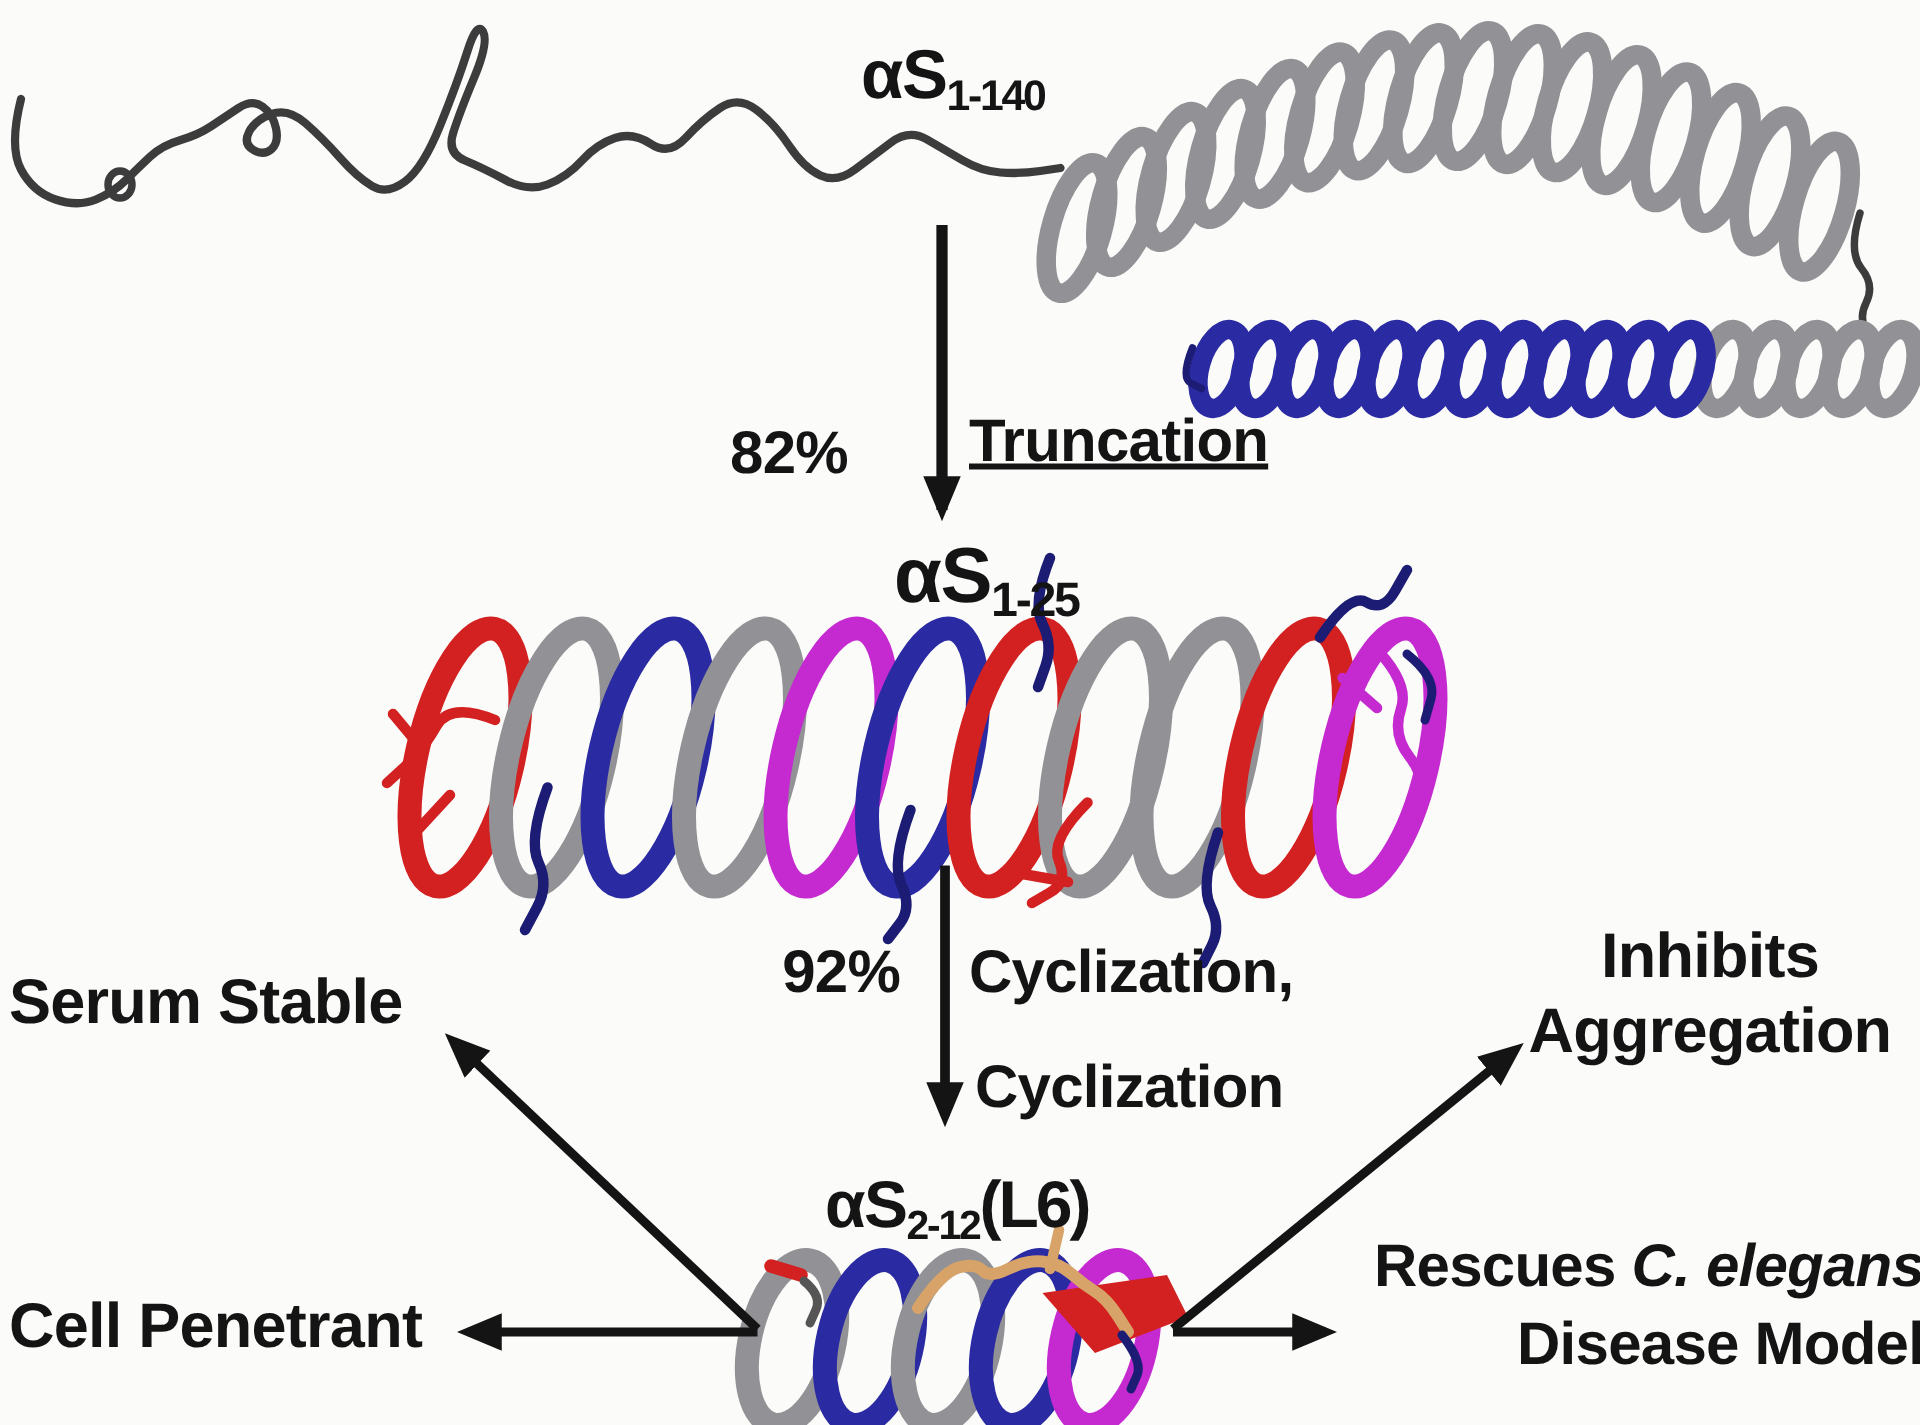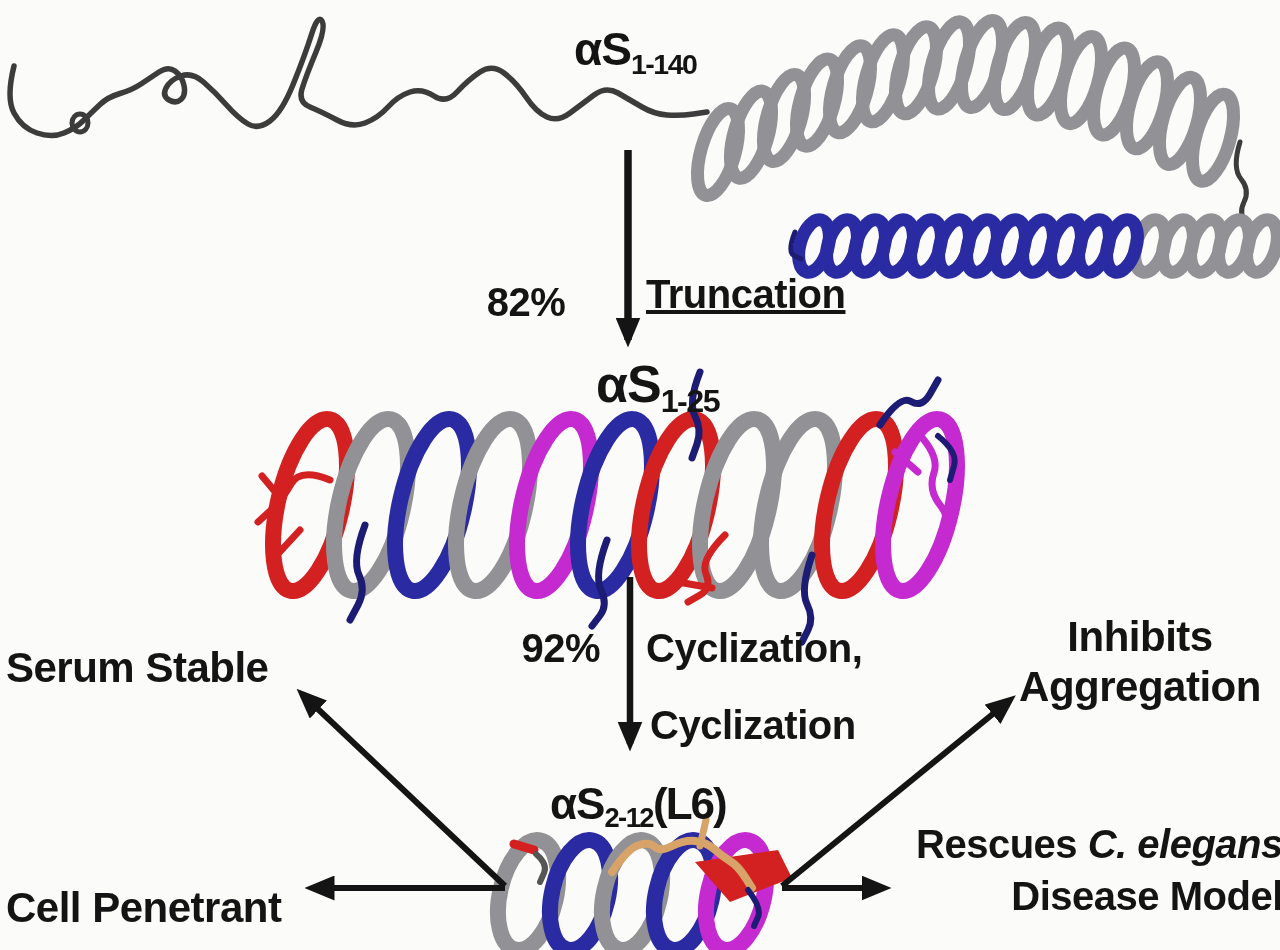--- a/index.html
+++ b/index.html
@@ -131,21 +131,21 @@
 <div class="abs step" style="left:428px; width:172px; text-align:right; top:626px;">92%</div>
 <div class="abs step" style="left:646px; top:626px;">Cyclization,</div>
 <div class="abs step" style="left:650px; top:671px;margin-top:32px;">Cyclization</div>
 
 <div class="abs formula" style="left:550px; top:754px; font-size:44px;margin-top:25px;">
   <span>αS</span><sub>2-12</sub><span class="suffix">(L6)</span>
 </div>
 
 <div class="abs outcome" style="left:6px; top:644px;">Serum Stable</div>
 
-<div class="abs outcome" style="left:6px; top:860px;margin-top:24px;">Cell Penetrant</div>
+<div class="abs outcome" style="left:6px; top:860px;">Cell Penetrant</div>
 
 <div class="abs outcome" style="left:995px; width:290px; text-align:center; top:612px; line-height:50px;">
   <div>Inhibits</div>
   <div>Aggregation</div>
 </div>
 
 <div class="abs outcome" style="left:916px; top:818px; line-height:52px; font-size:40px;">
   <div><span>Rescues </span><span class="italic">C. elegans</span></div>
   <div style="padding-left:10px;">Disease Model</div>
 </div>

